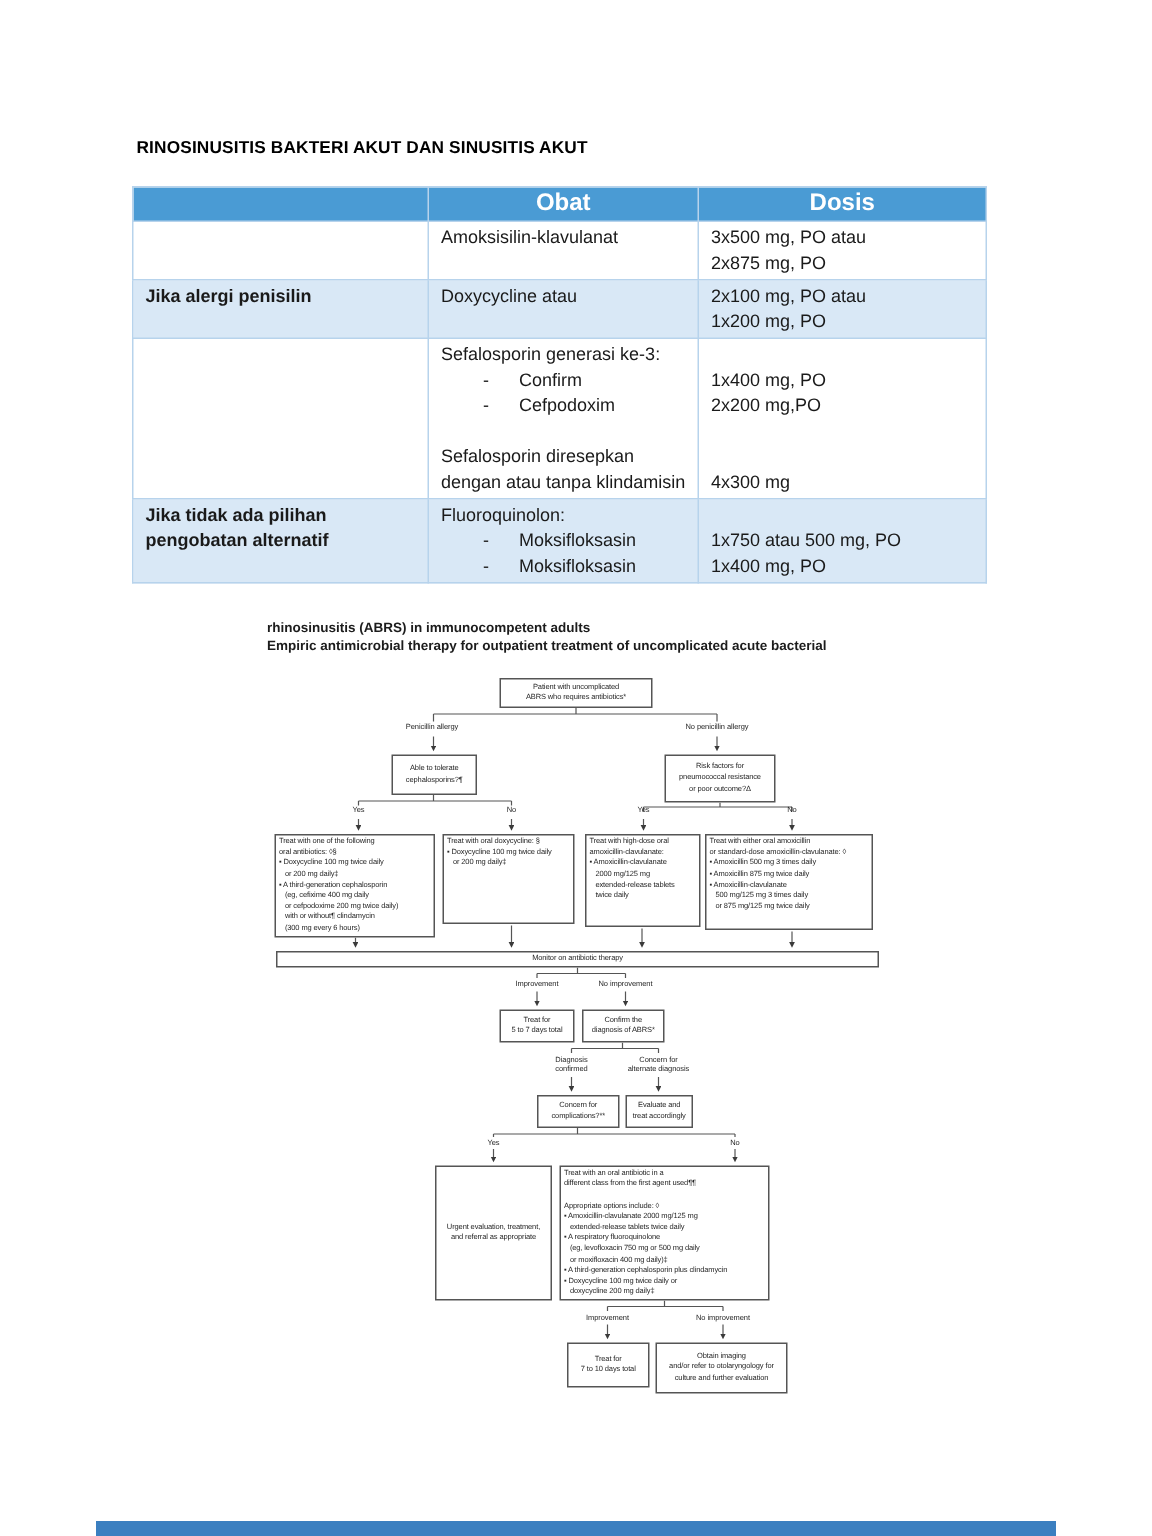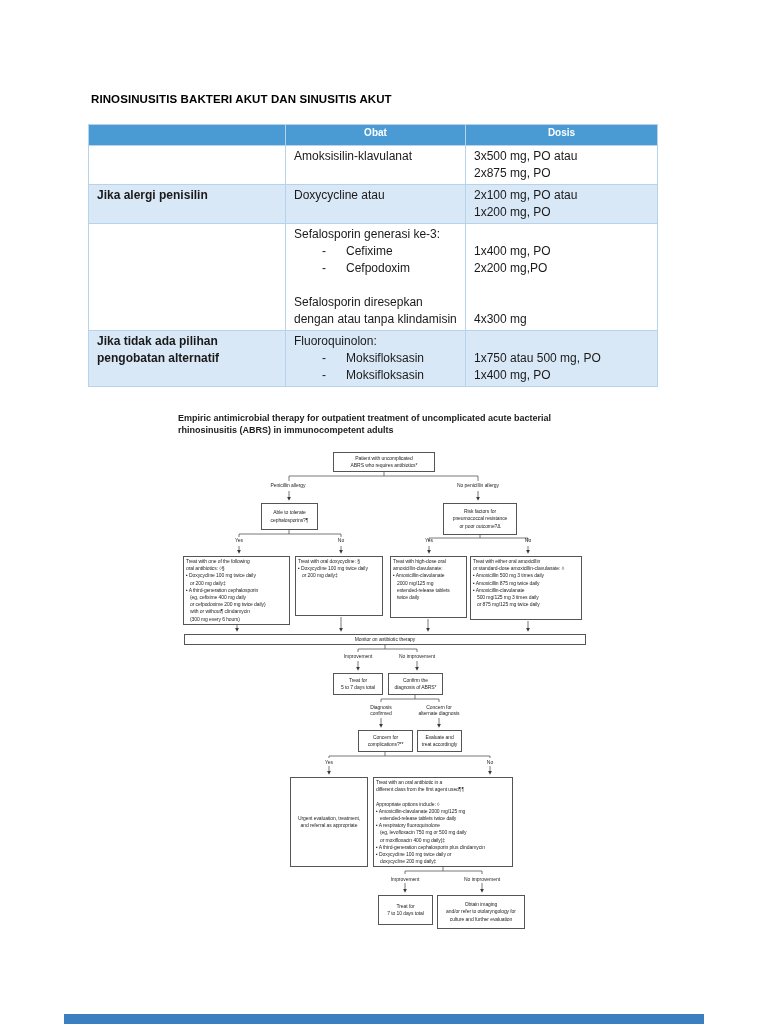--- a/index.html
+++ b/index.html
@@ -2,21 +2,21 @@
 <html style="--table-header: #4a9bd4; --table-row-shaded: #d9e8f6; --next-page-bar: #3b7fc0;"><head>
 <meta charset="utf-8">
 <style>
   html,body{margin:0;padding:0;background:#fff;}
   .page{position:relative;width:768px;height:1024px;background:#fff;overflow:hidden;
         font-family:"Liberation Sans","DejaVu Sans",sans-serif;color:#1a1a1a;}
   .doc-title{position:absolute;left:91px;top:93px;font-size:11.5px;font-weight:bold;color:#000;letter-spacing:0.1px;}
   
   .ttable{position:absolute;left:88px;top:124px;width:569px;border-collapse:collapse;table-layout:fixed;}
   .ttable td,.ttable th{border:1px solid #b7d3ec;vertical-align:top;padding:2px 6px 2px 8px;box-sizing:border-box;}
-  .ttable thead th{background:var(--table-header,#4a9bd4);color:#fff;font-size:10px;font-weight:bold;
+  .ttable thead th{background:var(--table-header,#4a9bd4);color:#fff;font-size:16px;font-weight:bold;
         text-align:center;height:21px;padding:2px;}
   .ttable tr.shaded td{background:var(--table-row-shaded,#d9e8f6);}
   .ttable td.lbl{font-weight:bold;}
   .ln{min-height:17px;line-height:17px;font-size:12px;white-space:nowrap;}
   .ln.dash{display:flex;padding-left:28px;}
   .ln.dash .d{width:24px;flex:0 0 24px;}
   sup{font-size:8px;}
   
   .fc-title{position:absolute;left:178px;top:412px;width:440px;font-size:9px;font-weight:bold;
         line-height:12px;color:#1c1c1c;}
@@ -72,21 +72,21 @@
             <div class="ln">2x100 mg, PO atau</div>
             <div class="ln">1x200 mg, PO</div>
           </td>
         </tr>
         <tr>
           <td class="lbl"></td>
           <td>
             <div class="ln">Sefalosporin generasi ke-3:</div>
             <div class="ln dash">
               <span class="d">-</span>
-              <span>Cefixime</span>
+              <span>Confirm</span>
             </div>
             <div class="ln dash">
               <span class="d">-</span>
               <span>Cefpodoxim</span>
             </div>
             <div class="ln">&nbsp;</div>
             <div class="ln">Sefalosporin diresepkan</div>
             <div class="ln">dengan atau tanpa klindamisin</div>
           </td>
           <td>
@@ -118,22 +118,22 @@
             <div class="ln">&nbsp;</div>
             <div class="ln">1x750 atau 500 mg, PO</div>
             <div class="ln">1x400 mg, PO</div>
           </td>
         </tr>
       </tbody>
   </table>
 
   <div class="fc">
     <div class="fc-title" id="fct">
+        <div>rhinosinusitis (ABRS) in immunocompetent adults</div>
         <div>Empiric antimicrobial therapy for outpatient treatment of uncomplicated acute bacterial</div>
-        <div>rhinosinusitis (ABRS) in immunocompetent adults</div>
       </div>
 
     <svg class="fc-svg" width="768" height="1024" viewBox="0 0 768 1024">
       <defs>
         <marker id="ah" markerUnits="userSpaceOnUse" markerWidth="5" markerHeight="5" refX="1" refY="1.9" orient="auto">
           <path d="M0,0 L3.8,1.9 L0,3.8 Z" fill="#3a3a3a"></path>
         </marker>
       </defs>
       <g stroke="#555" stroke-width="0.8" fill="none">
 

